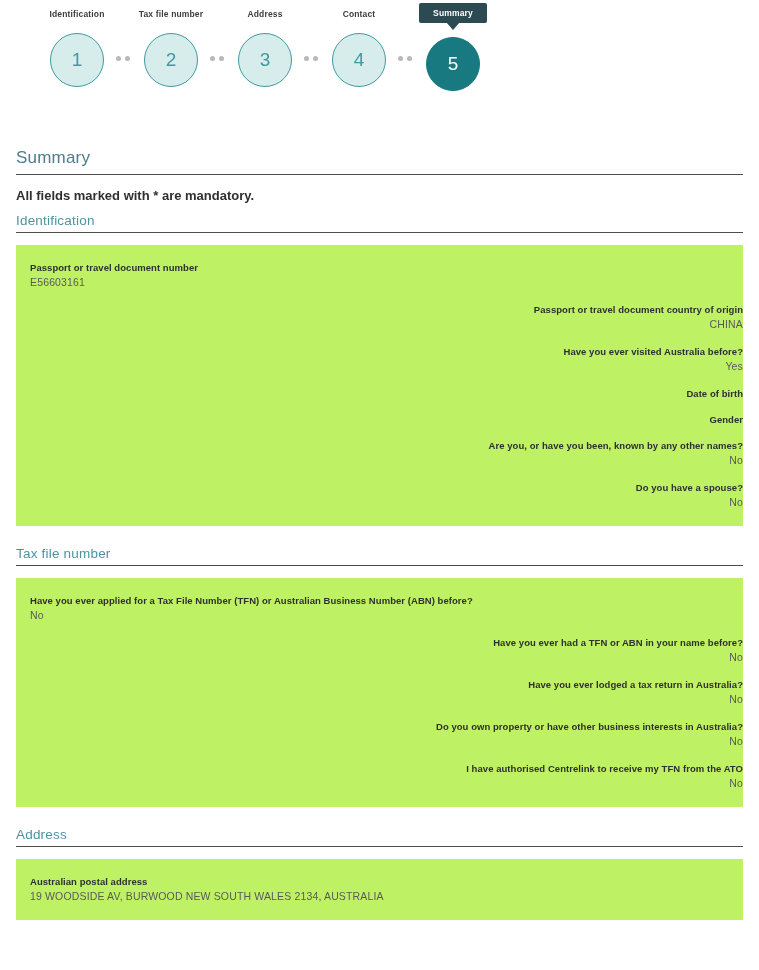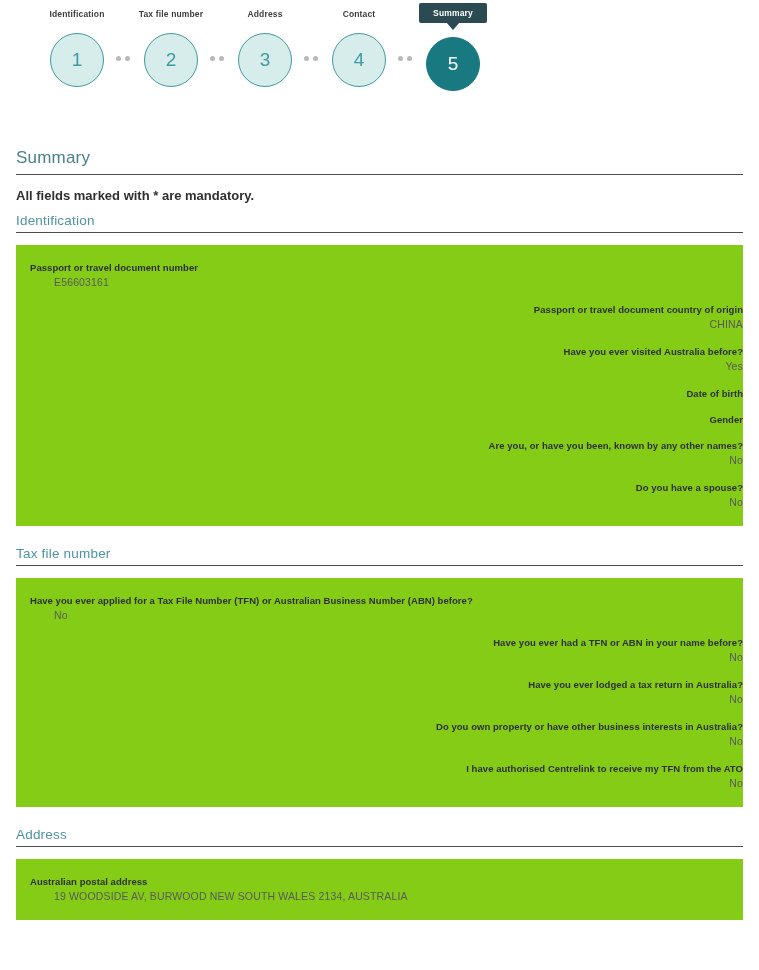--- a/index.html
+++ b/index.html
@@ -126,40 +126,39 @@
     font-size: 13.5px;
     font-weight: normal;
     color: #4d93a3;
     margin: 0 0 0 0;
     padding-bottom: 4px;
     border-bottom: 1.6px solid #4d4d4d;
     letter-spacing: 0.2px;
   }
   .section + .section { margin-top: 20px; }
   .panel {
-    background: #84cc16;
+    background: #bef264;
     padding: 16px 0 16px 14px;
     margin-top: 12px;
   }
   .field + .field { margin-top: 13px; text-align: right; }
   .field-label {
     font-size: 9.5px;
     font-weight: bold;
     color: #2f2f2f;
     line-height: 13px;
     letter-spacing: 0.05px;
   }
   .field-value {
     font-size: 10.5px;
     font-weight: normal;
     color: #5a5a5a;
     line-height: 15px;
     margin-top: 1px;
     letter-spacing: 0.15px;
-    margin-left: 24px;
   }
 </style>
 </head>
 <body>
 
 <div class="stepper">
   <div class="steps-row" id="steps-row">
       <div class="step">
         <div class="step-label">Identification</div>
         <div class="step-circle">1</div>

